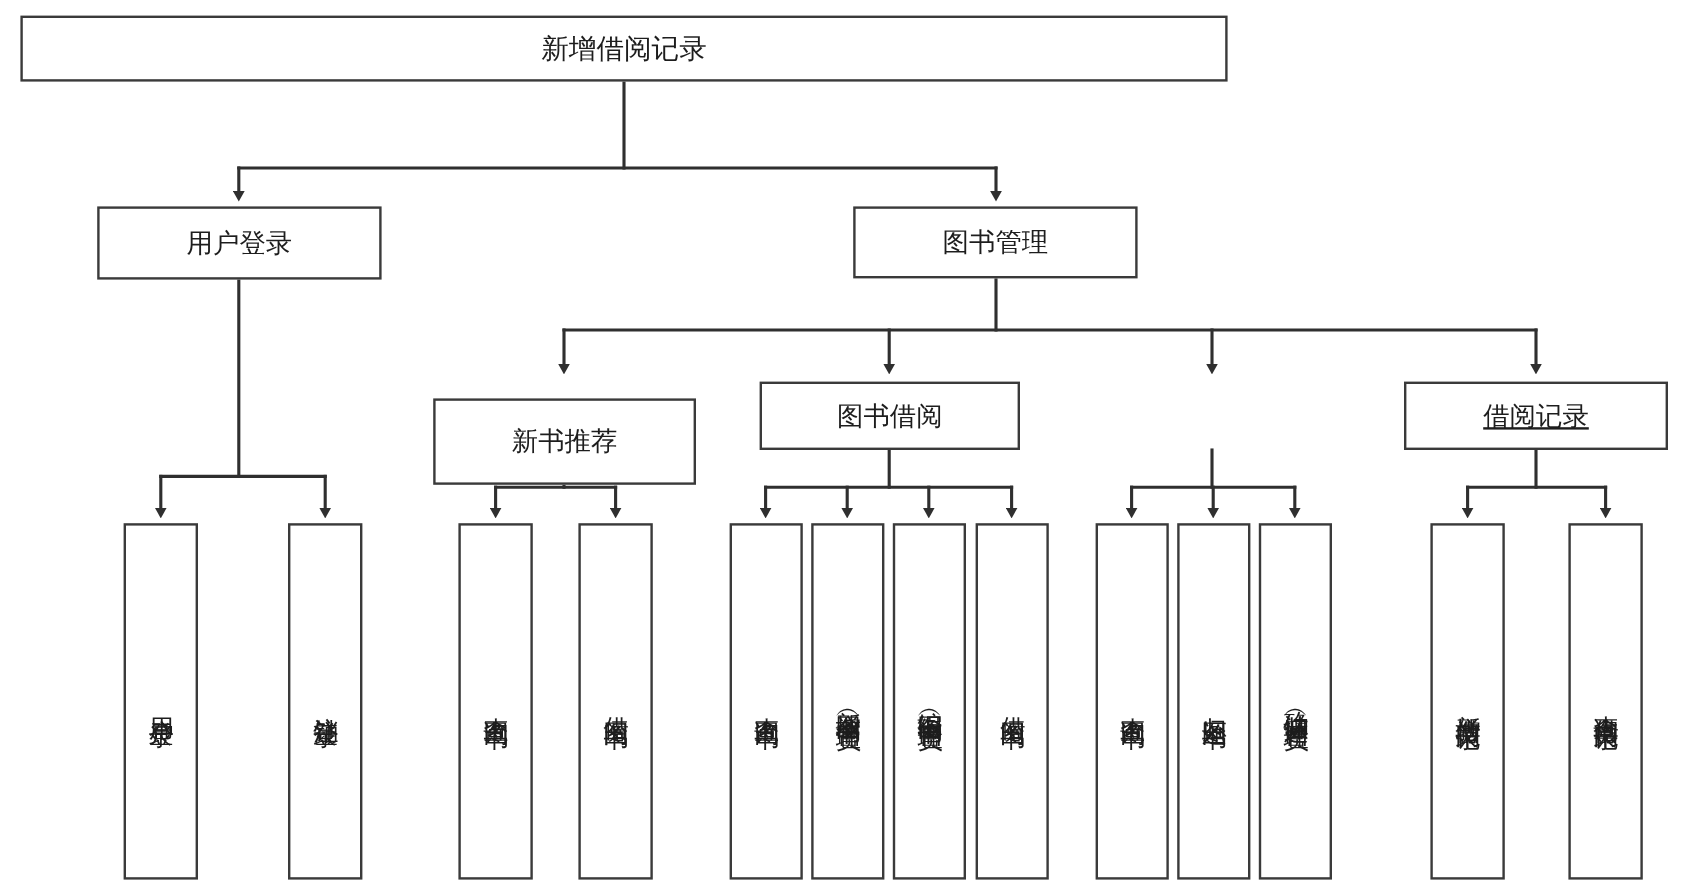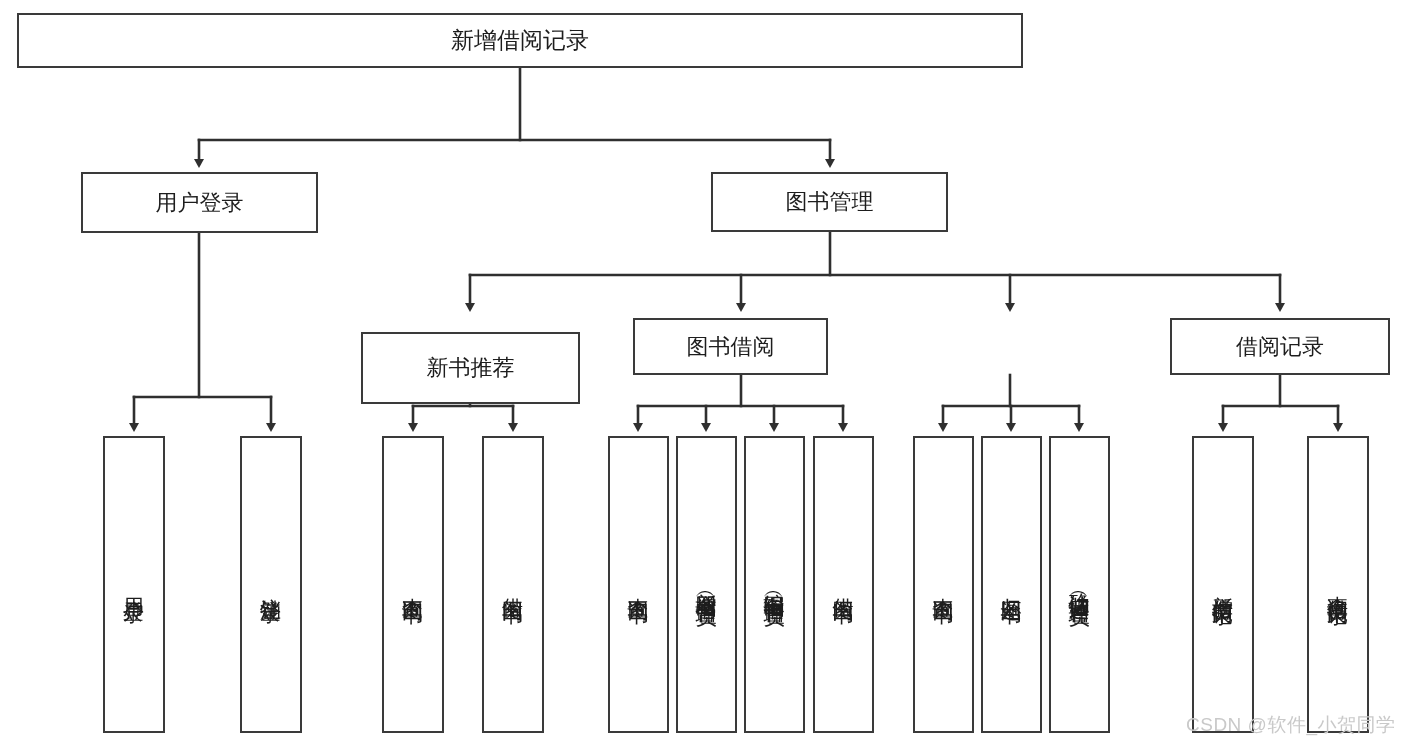--- a/index.html
+++ b/index.html
@@ -140,26 +140,26 @@
   </div>
 
   <div class="node lvl2" style="left:711px; top:172px; width:237px; height:60px;">
     <span>图书管理</span>
   </div>
 
   <div class="node lvl3" style="left:361px; top:332px; width:219px; height:72px;">
     <span>新书推荐</span>
   </div>
 
-  <div class="node lvl3" style="left:633px; top:318px; width:195px; height:57px;">
+  <div class="node lvl3" style="left:633px; top:318px; width:217px; height:57px;">
     <span>图书借阅</span>
   </div>
 
 
-  <div class="node lvl3" style="left:1170px; top:318px; width:220px; height:57px;">
+  <div class="node lvl3" style="left:1170px; top:318px; width:220px; height:57px;text-decoration:underline;">
     <span>借阅记录</span>
   </div>
 
   <div class="node leaf" style="left:103px; top:436px; width:62px; height:297px;">
     <span class="vtext">用户登录</span>
   </div>
 
   <div class="node leaf" style="left:240px; top:436px; width:62px; height:297px;">
     <span class="vtext">注销登录</span>
   </div>
@@ -201,15 +201,14 @@
   </div>
 
   <div class="node leaf" style="left:1192px; top:436px; width:62px; height:297px;">
     <span class="vtext">新增借阅记录</span>
   </div>
 
   <div class="node leaf" style="left:1307px; top:436px; width:62px; height:297px;">
     <span class="vtext">查询借阅记录</span>
   </div>
 
-  <div id="watermark">CSDN @软件_小贺同学</div>
 
 </div>
 
 </body></html>

